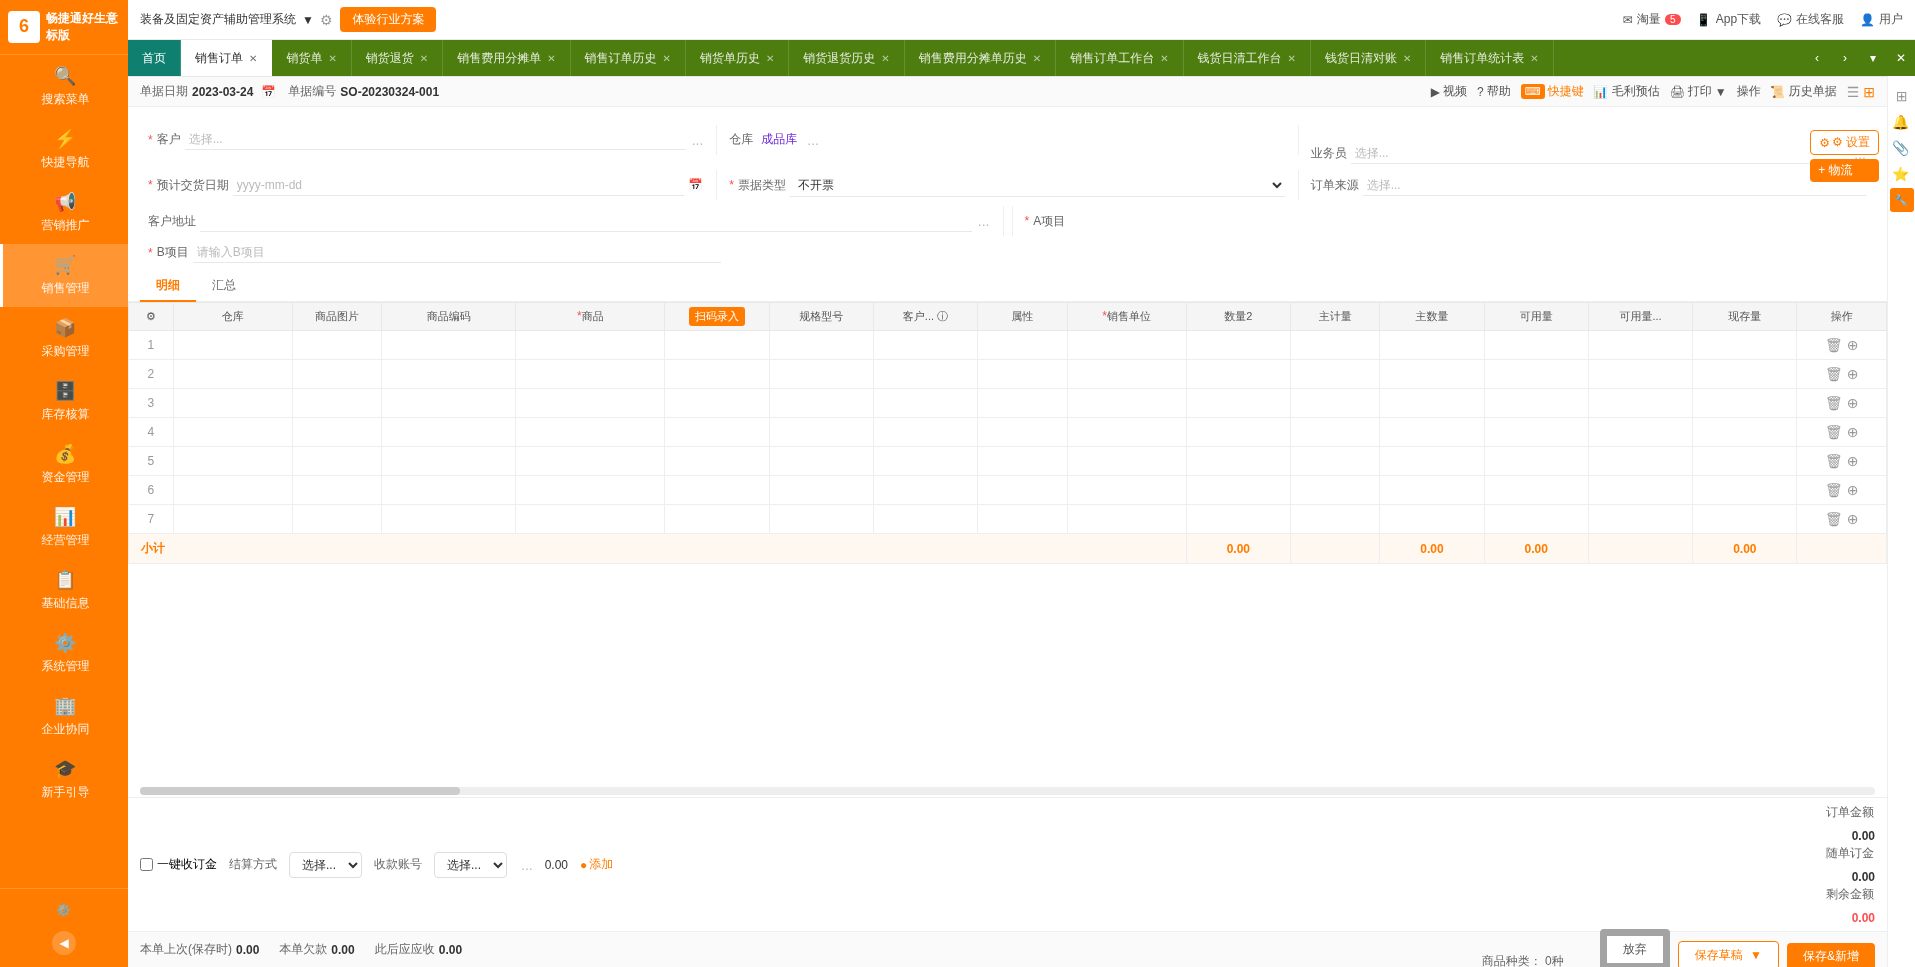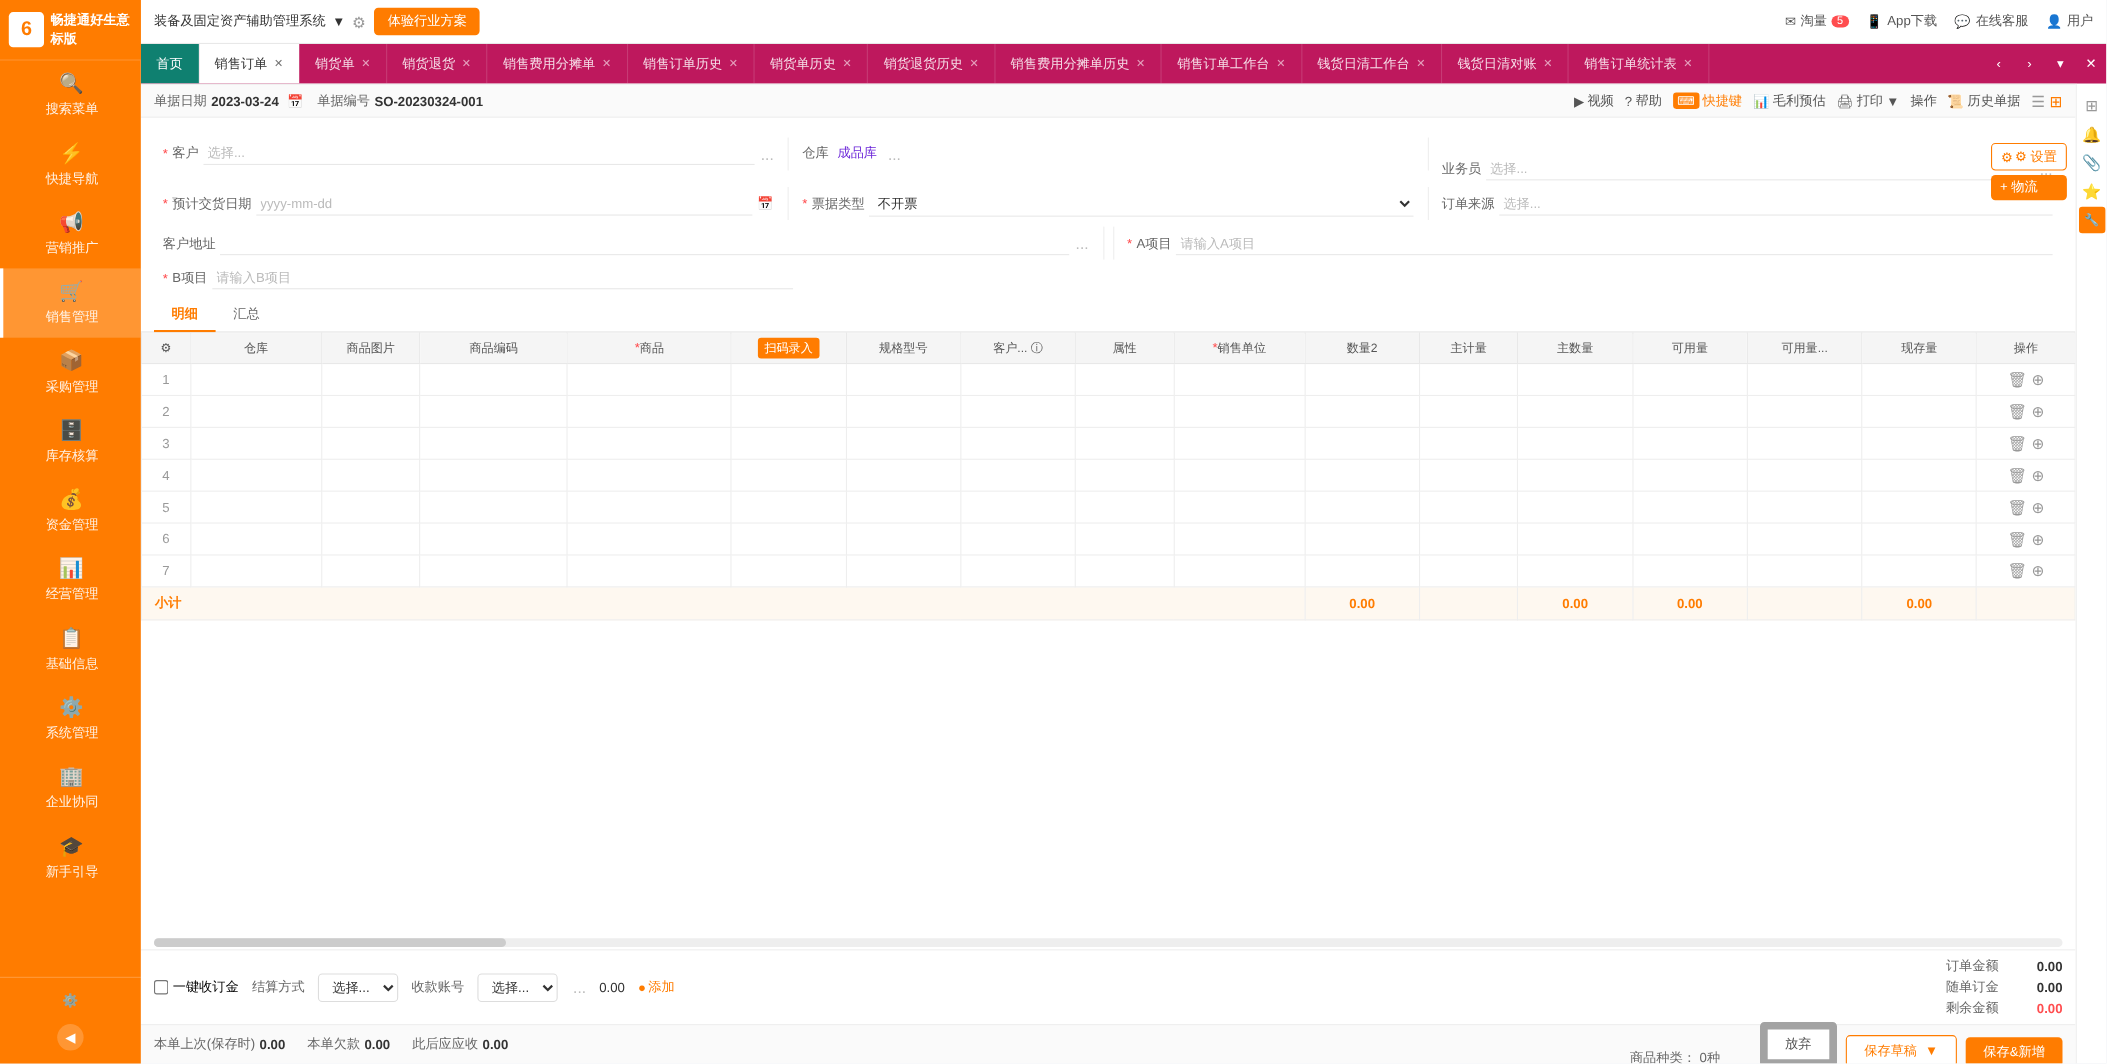--- a/index.html
+++ b/index.html
@@ -66,21 +66,21 @@
     .topbar-btn-industry {
       background: #ff7c00; color: #fff; border: none; border-radius: 4px;
       padding: 4px 12px; cursor: pointer; font-size: 12px;
     }
     .topbar-right { margin-left: auto; display: flex; align-items: center; gap: 16px; }
     .topbar-right-item { display: flex; align-items: center; gap: 4px; cursor: pointer; color: #555; font-size: 12px; }
     .badge { background: #ff4d4f; color: #fff; border-radius: 10px; padding: 0 4px; font-size: 10px; min-width: 16px; text-align: center; }
 
     
     .nav-tabs {
-      background: #be185d; display: flex; align-items: flex-start; overflow: hidden; min-height: 36px;
+      background: #4d7c0f; display: flex; align-items: flex-start; overflow: hidden; min-height: 36px;
     }
     .nav-tab {
       padding: 0 14px; height: 36px; display: flex; align-items: center; gap: 4px;
       color: rgba(255,255,255,0.85); cursor: pointer; white-space: nowrap; font-size: 12px;
       border-right: 1px solid rgba(255,255,255,0.15);
     }
     .nav-tab.active { background: #fff; color: #333; }
     .nav-tab.home { background: #0f8070; color: #fff; }
     .nav-tab .close-btn { font-size: 10px; opacity: 0.7; margin-left: 2px; }
     .nav-tab-arrows { display: flex; align-items: center; margin-left: auto; }
@@ -163,21 +163,21 @@
       border-top: 1px solid #eee; padding: 6px 12px;
       display: flex; align-items: center; gap: 12px; flex-shrink: 0; background: #fff;
     }
     .checkbox-group { display: flex; gap: 4px; }
     .bottom-select { border: 1px solid #ddd; border-radius: 4px; padding: 4px 8px; font-size: 12px; background: #fff; color: #333; }
     .add-btn { color: #ff7c00; cursor: pointer; display: flex; align-items: center; gap: 2px; }
     .amount-display { color: #333; font-size: 12px; }
 
     
     .order-summary { margin-left: auto; text-align: right; display: flex; flex-direction: column; gap: 2px; }
-    .order-summary-row { display: flex; align-items: center; gap: 8px; justify-content: flex-end; }
+    .order-summary-row { display: flex; align-items: center; gap: 8px; justify-content: flex-end; flex-direction: column; }
     .summary-label { color: #666; font-size: 12px; }
     .summary-value { color: #333; font-size: 12px; font-weight: bold; min-width: 50px; text-align: right; }
     .summary-value.red { color: #ff4d4f; }
 
     
     .footer-bar {
       height: 36px; background: #fafafa; border-top: 1px solid #eee;
       display: flex; align-items: center; padding: 0 12px; gap: 20px; flex-shrink: 0;
     }
     .footer-field { display: flex; align-items: center; gap: 4px; color: #666; font-size: 12px; }
@@ -464,21 +464,20 @@
           <div class="form-group" style="flex:2;">
             <label>客户地址</label>
             <input class="form-input" placeholder="" style="">
             <span class="dots-btn">...</span>
           </div>
           <div class="form-divider"></div>
           <div class="form-divider"></div>
           <div class="form-group" style="flex:2;">
             <span class="req">*</span>
             <label>A项目</label>
-            <input class="form-input" placeholder="请输入A项目" style="">
           </div>
         </div>
 
         <div class="form-row">
           <div class="form-group" style="flex:2;">
             <span class="req">*</span>
             <label>B项目</label>
             <input class="form-input" placeholder="请输入B项目" style="">
           </div>
           <div style="flex:4;"></div>

